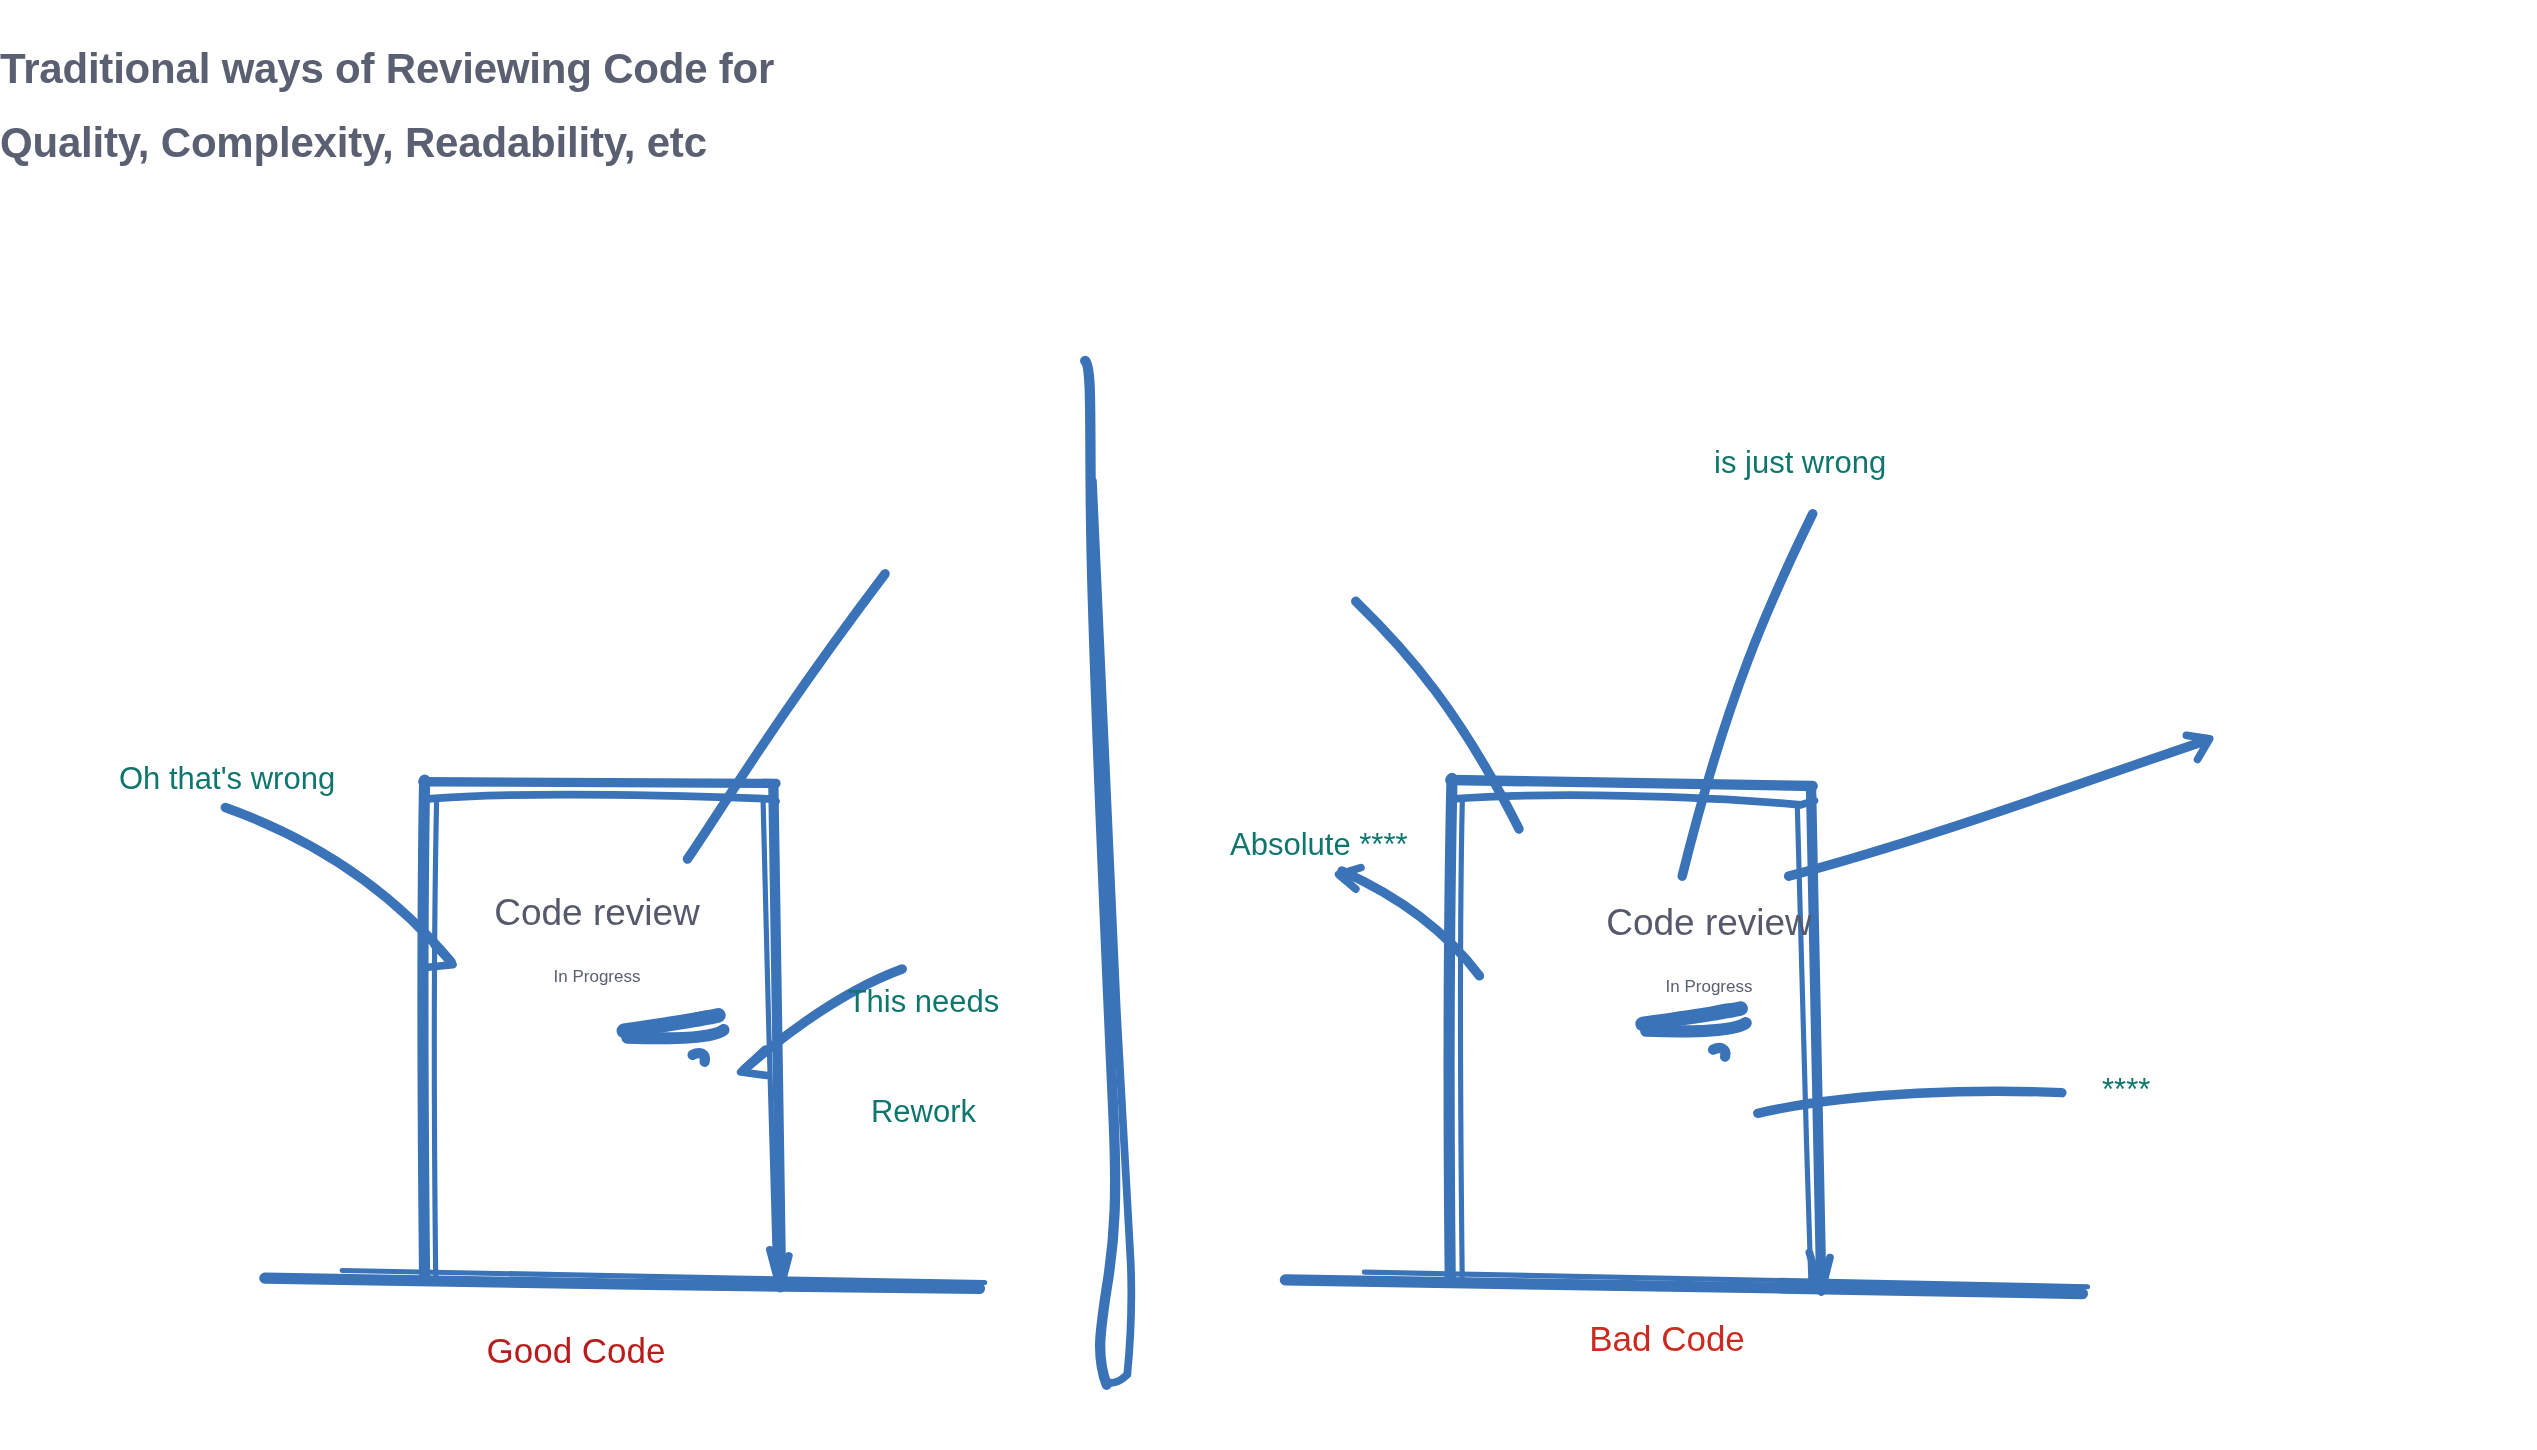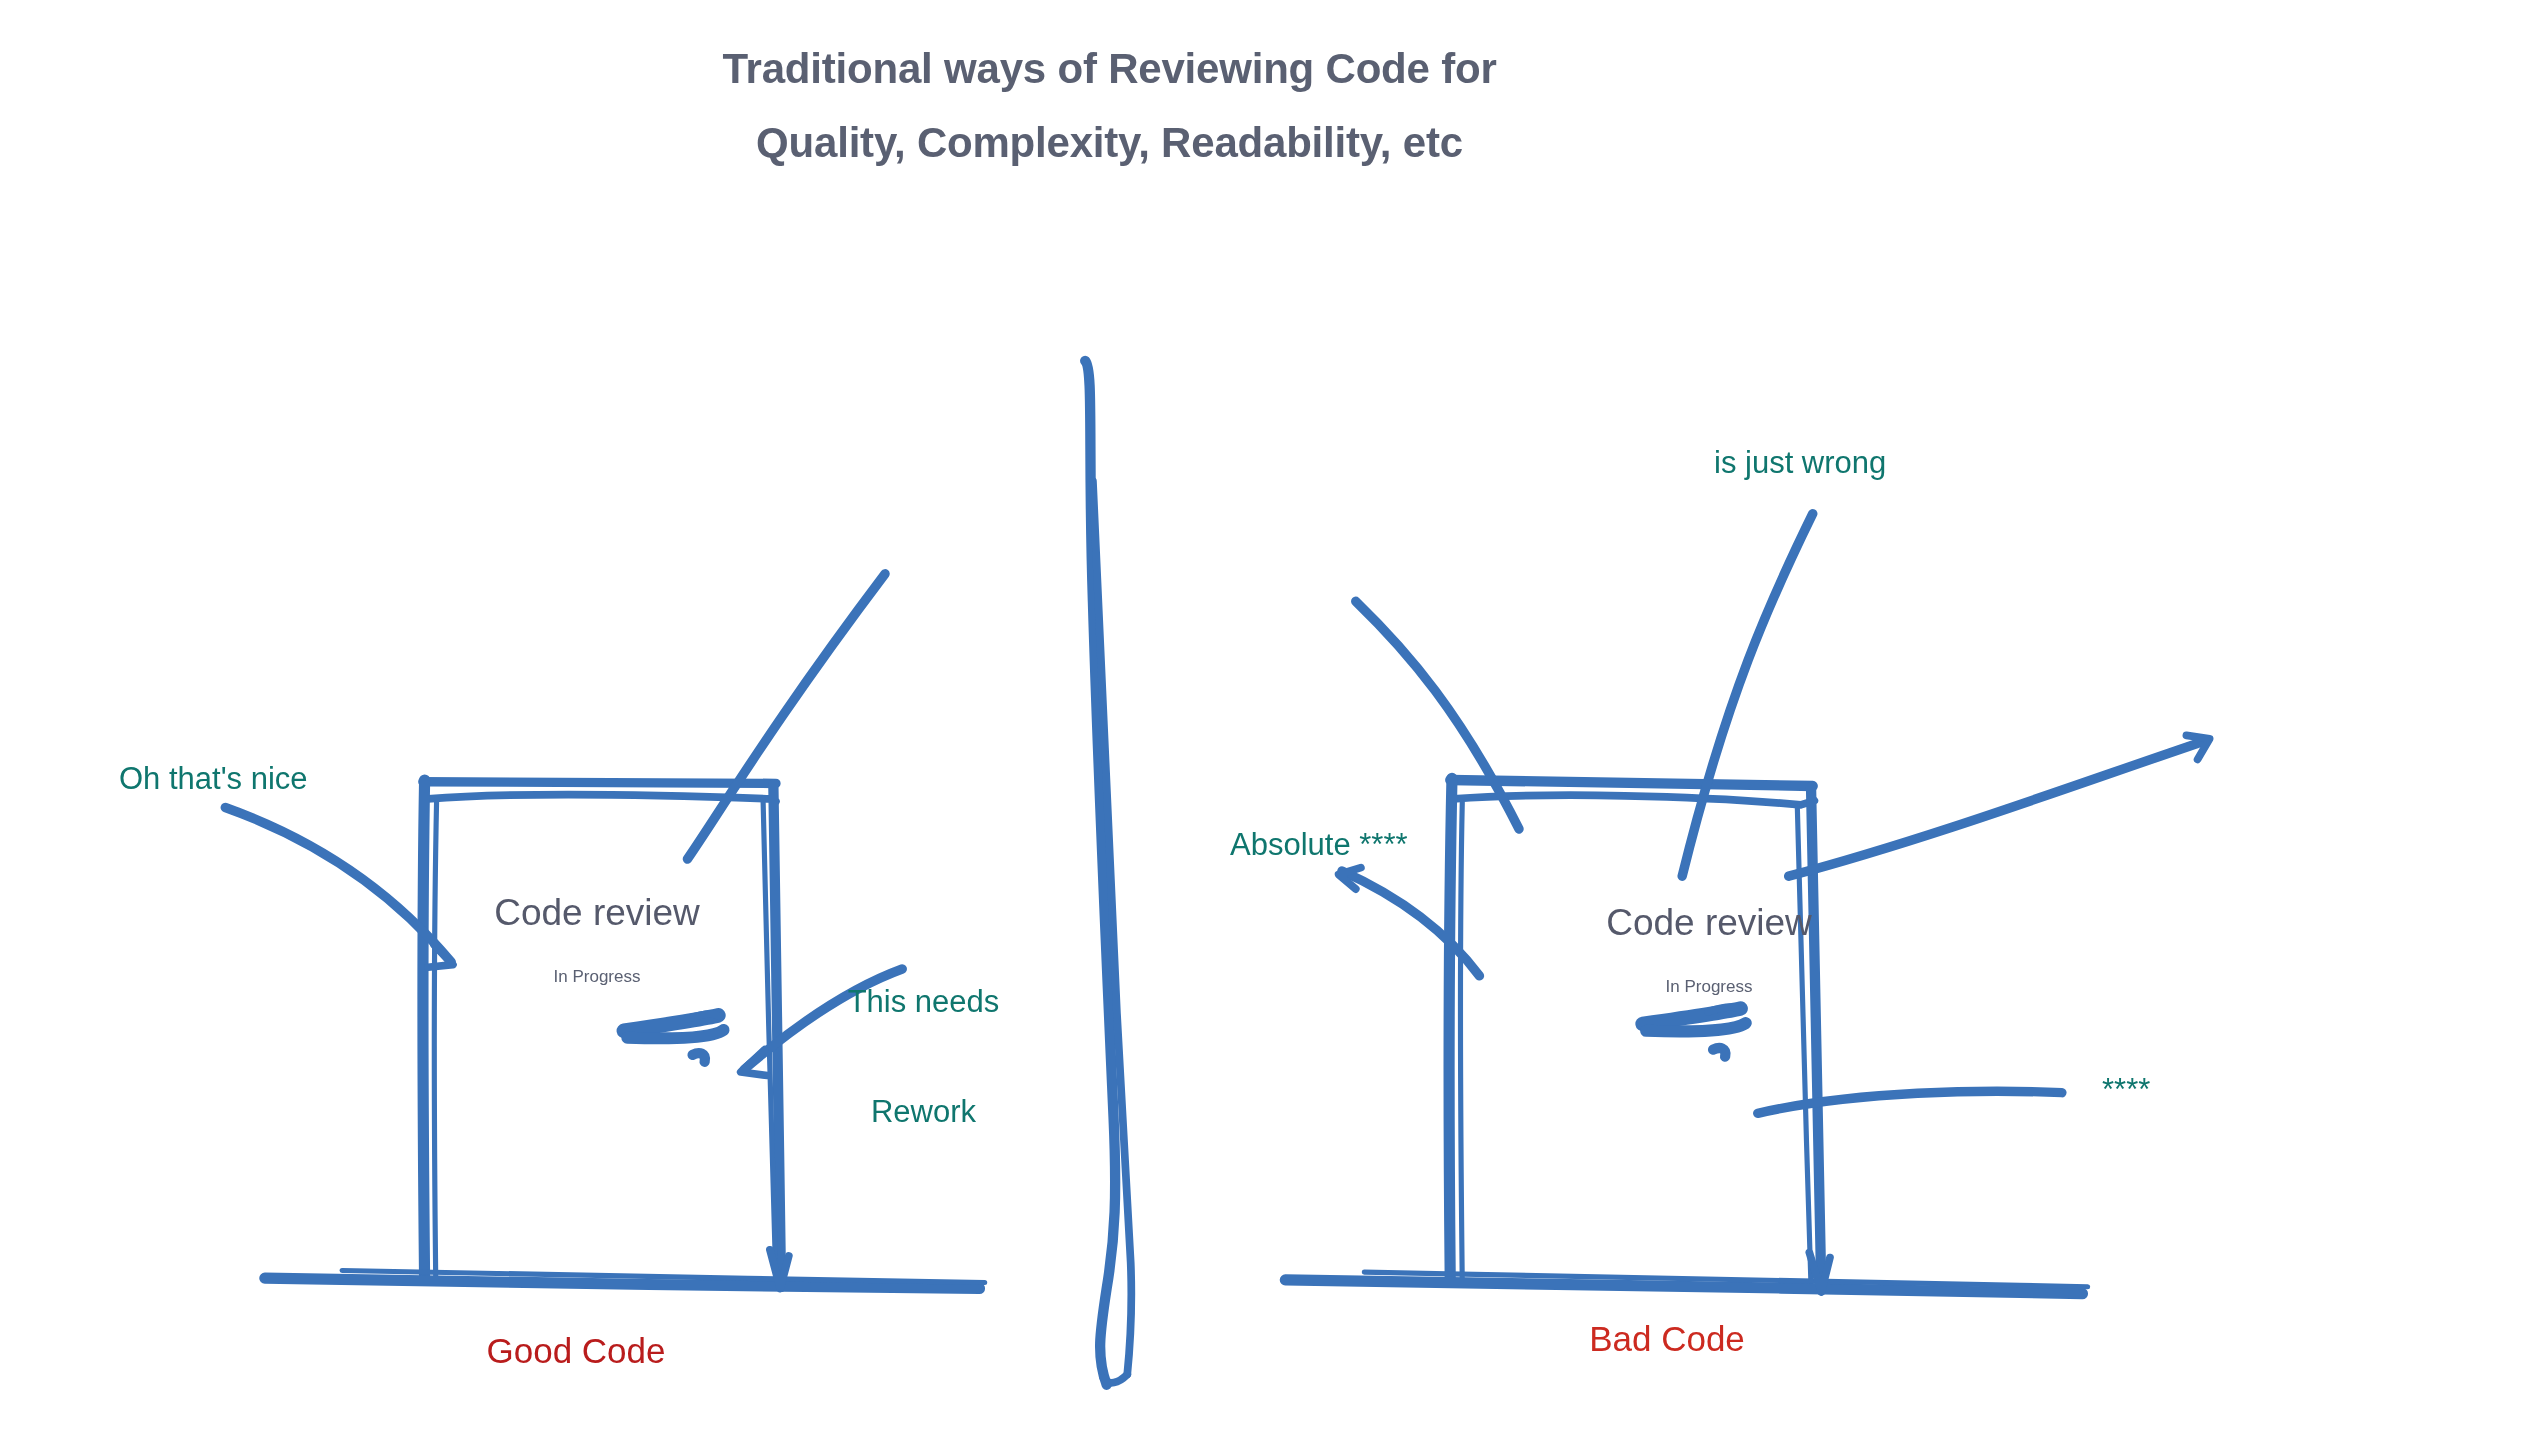--- a/index.html
+++ b/index.html
@@ -36,22 +36,21 @@
     line-height: 1.18;
     color: #5a6072;
   }
 
   
   #title-block {
     position: absolute;
     left: 0;
     top: 45px;
     width: 2199px;
-    text-align: center;
-    margin-left: 10px;
+    text-align: left;
   }
   #title-block .title-line {
     position: static;
     display: block;
     font-size: 42px;
     font-weight: bold;
     letter-spacing: -0.2px;
     color: #5a6072;
     margin: 0 0 26px 0;
     white-space: pre;
@@ -207,21 +206,21 @@
         <path d="M1994,1222 C2002,1218 2010,1220 2008,1230" stroke-width="12"></path>
       </g>
 
       <g>
         <path d="M2106,1458 L2120,1504 L2130,1464" stroke-width="9"></path>
       </g>
 
     </g>
   </svg>
 
-  <div class="txt anno" id="anno-oh-nice">Oh that's nice</div>
+  <div class="txt anno" id="anno-oh-nice">Oh that's wrong</div>
 
   <div class="txt" id="left-box-text">
     <div class="box-title">Code review</div>
     <div class="box-sub">In Progress</div>
   </div>
 
   <div class="txt anno center" id="anno-this-rework">
     <div>This needs</div>
     <div>Rework</div>
   </div>

